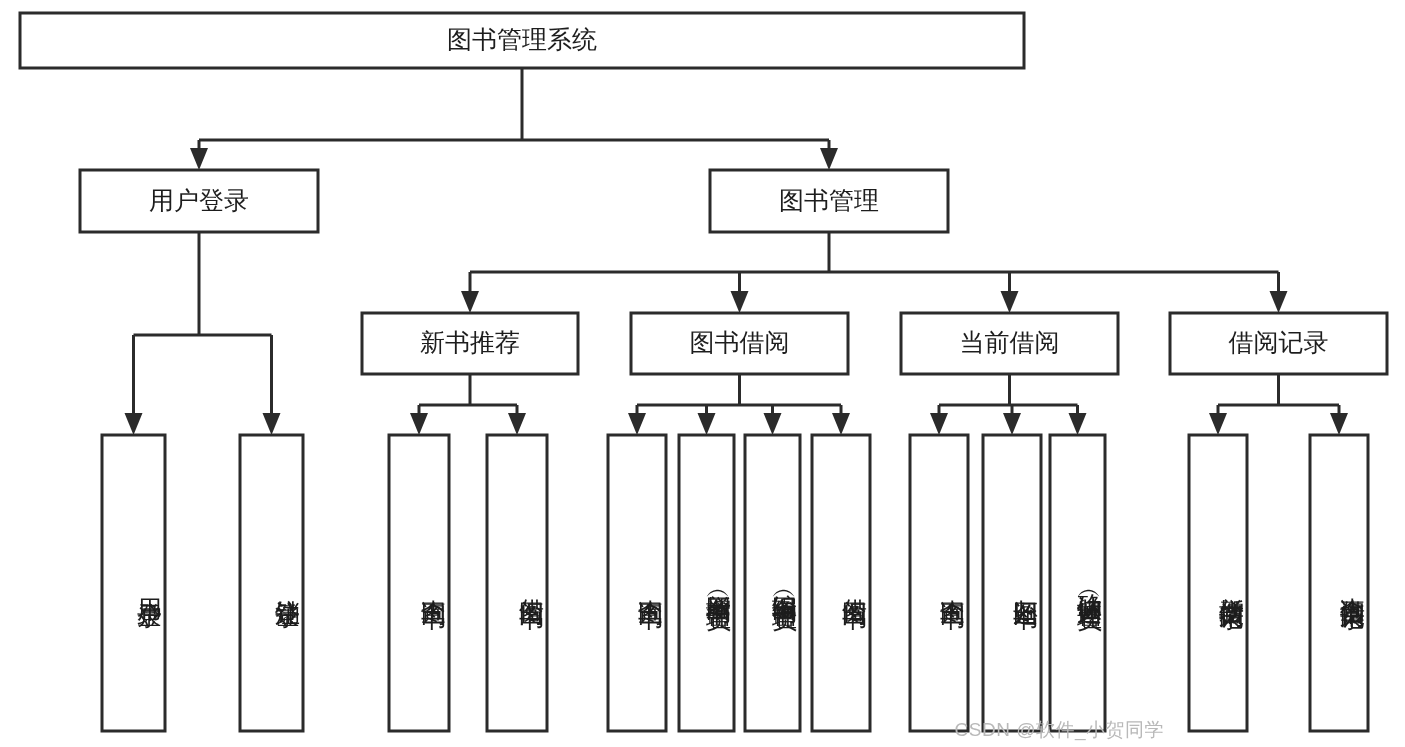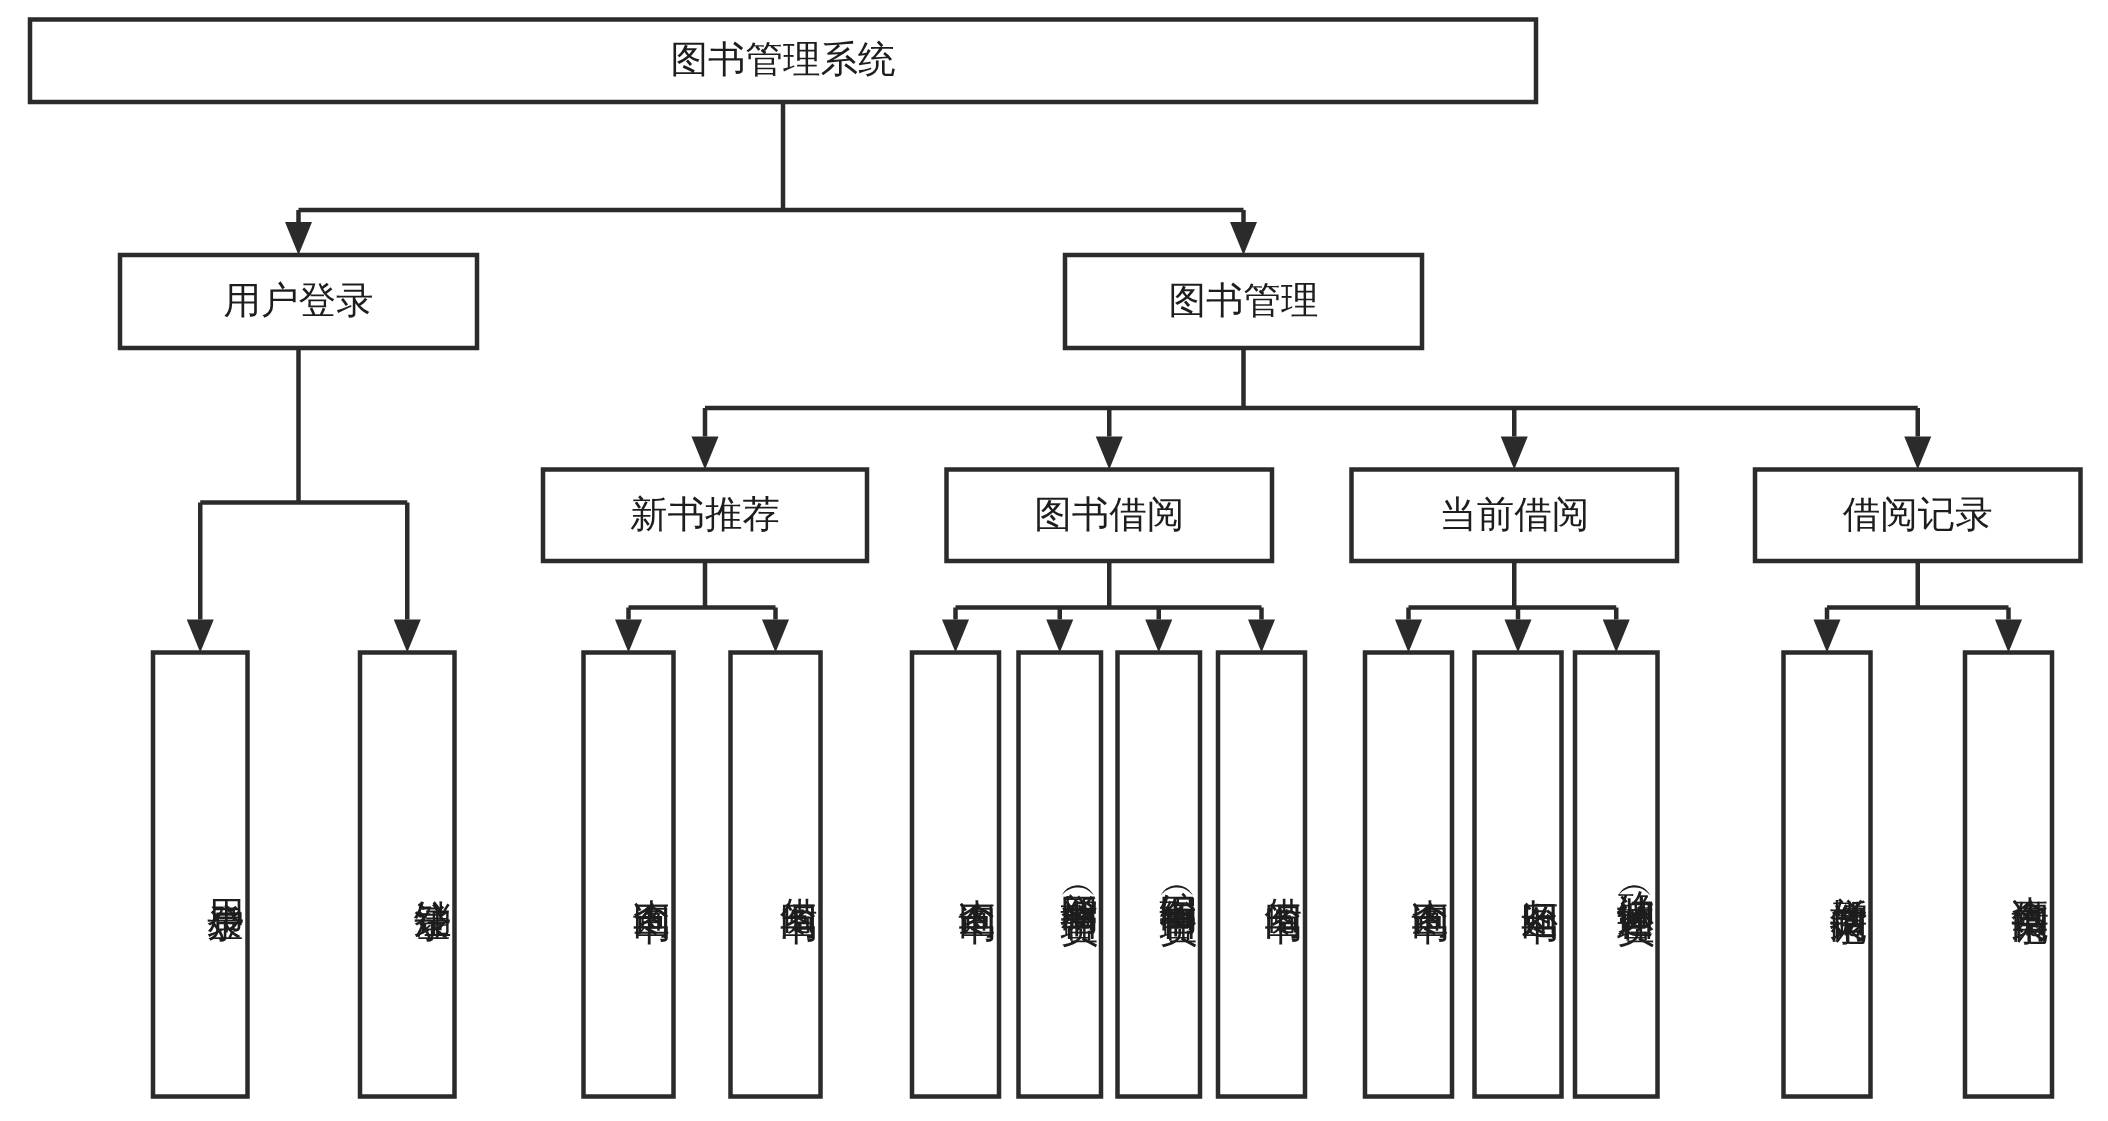--- a/index.html
+++ b/index.html
@@ -177,13 +177,14 @@
       <div class="leaf-label" style="left: 679px; top: 447px; width: 55px; height: 272px;">新增图书（管理员）</div>
       <div class="leaf-label" style="left: 745px; top: 447px; width: 55px; height: 272px;">编辑图书（管理员）</div>
       <div class="leaf-label" style="left: 812px; top: 447px; width: 58px; height: 272px;">借阅图书</div>
       <div class="leaf-label" style="left: 910px; top: 447px; width: 58px; height: 272px;">查询图书</div>
       <div class="leaf-label" style="left: 983px; top: 447px; width: 58px; height: 272px;">归还图书</div>
       <div class="leaf-label" style="left: 1050px; top: 447px; width: 55px; height: 272px;">确认归还（管理员）</div>
       <div class="leaf-label" style="left: 1189px; top: 447px; width: 58px; height: 272px;">新增借阅记录</div>
       <div class="leaf-label" style="left: 1310px; top: 447px; width: 58px; height: 272px;">查询借阅记录</div>
     </div>
 
+  <div class="watermark">CSDN @软件_小贺同学</div>
 </div>
 
 </body></html>

